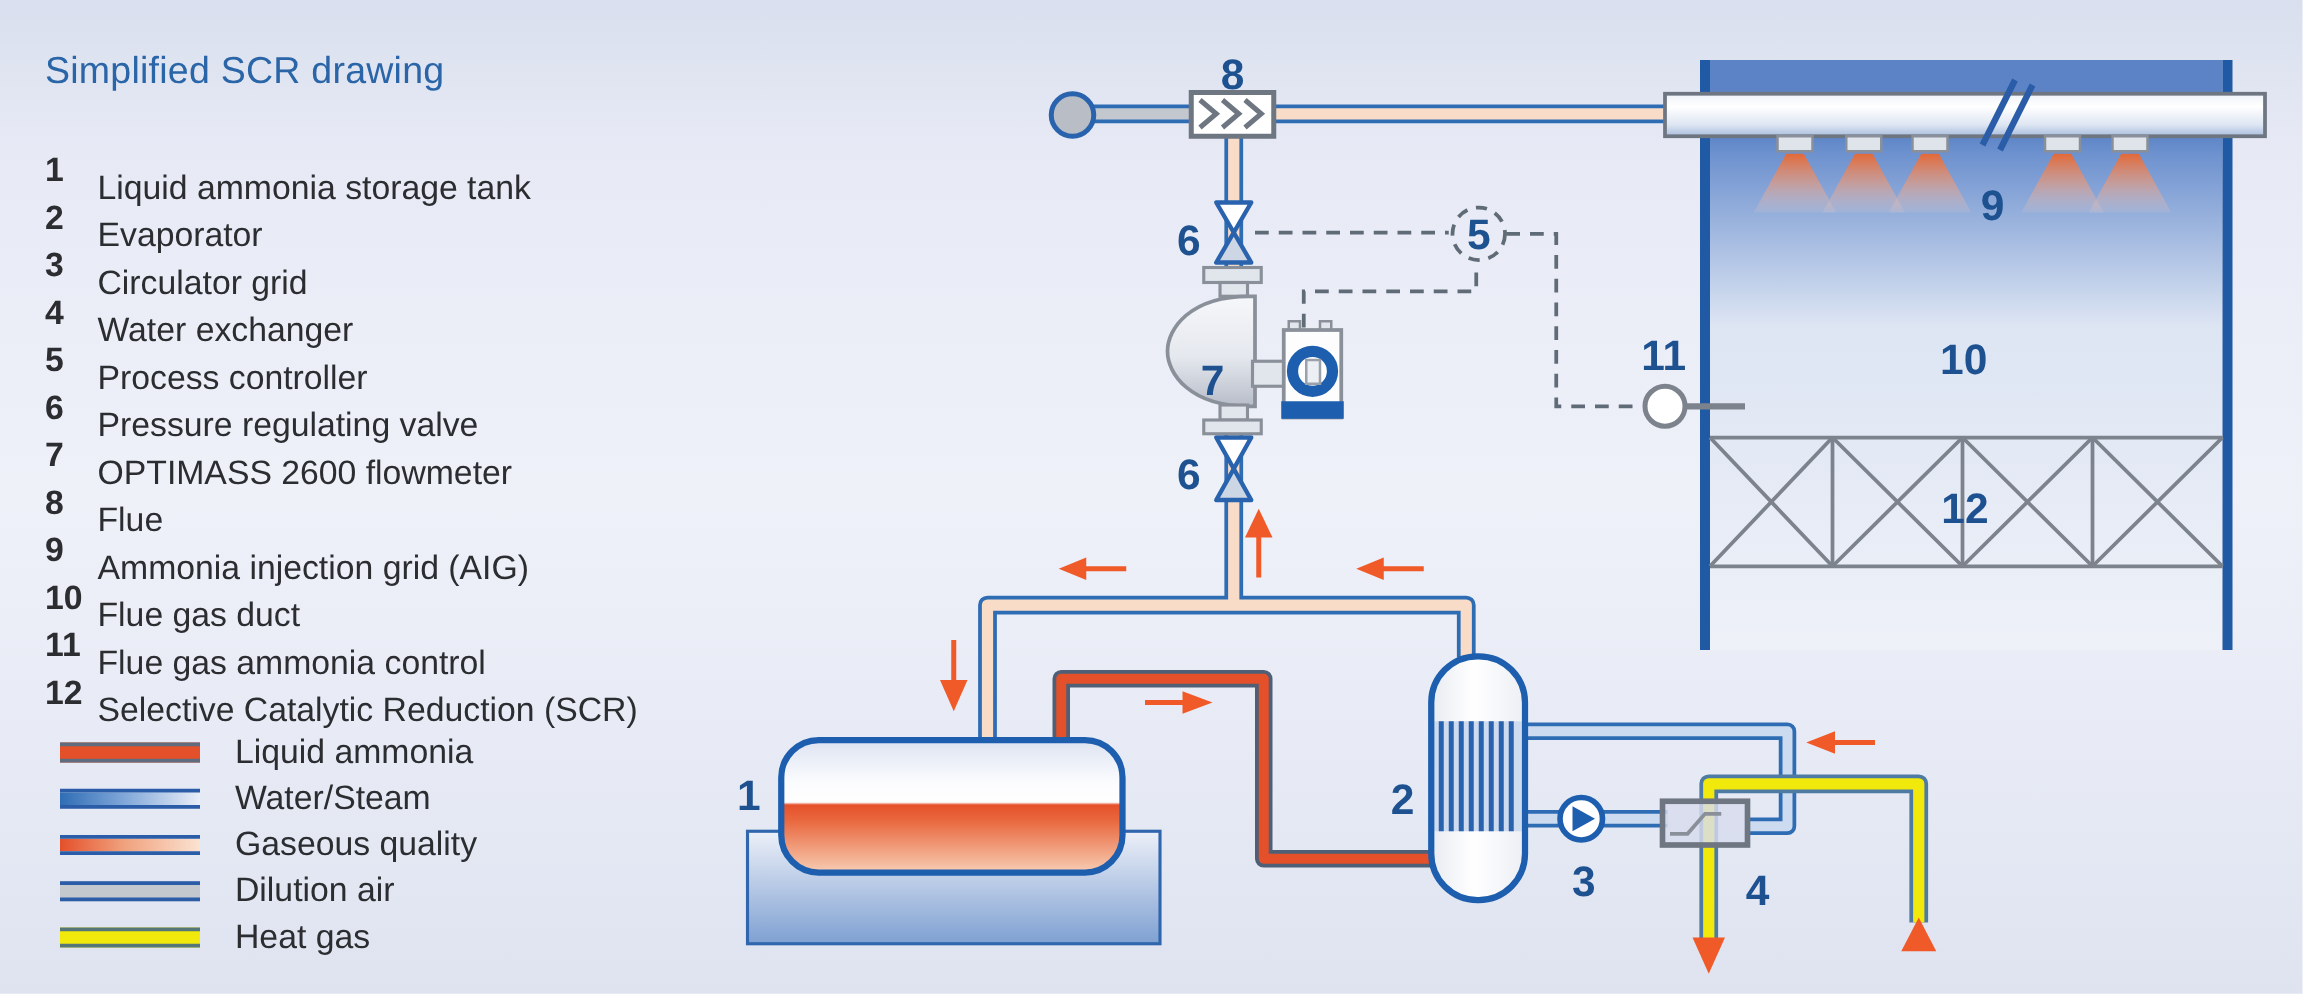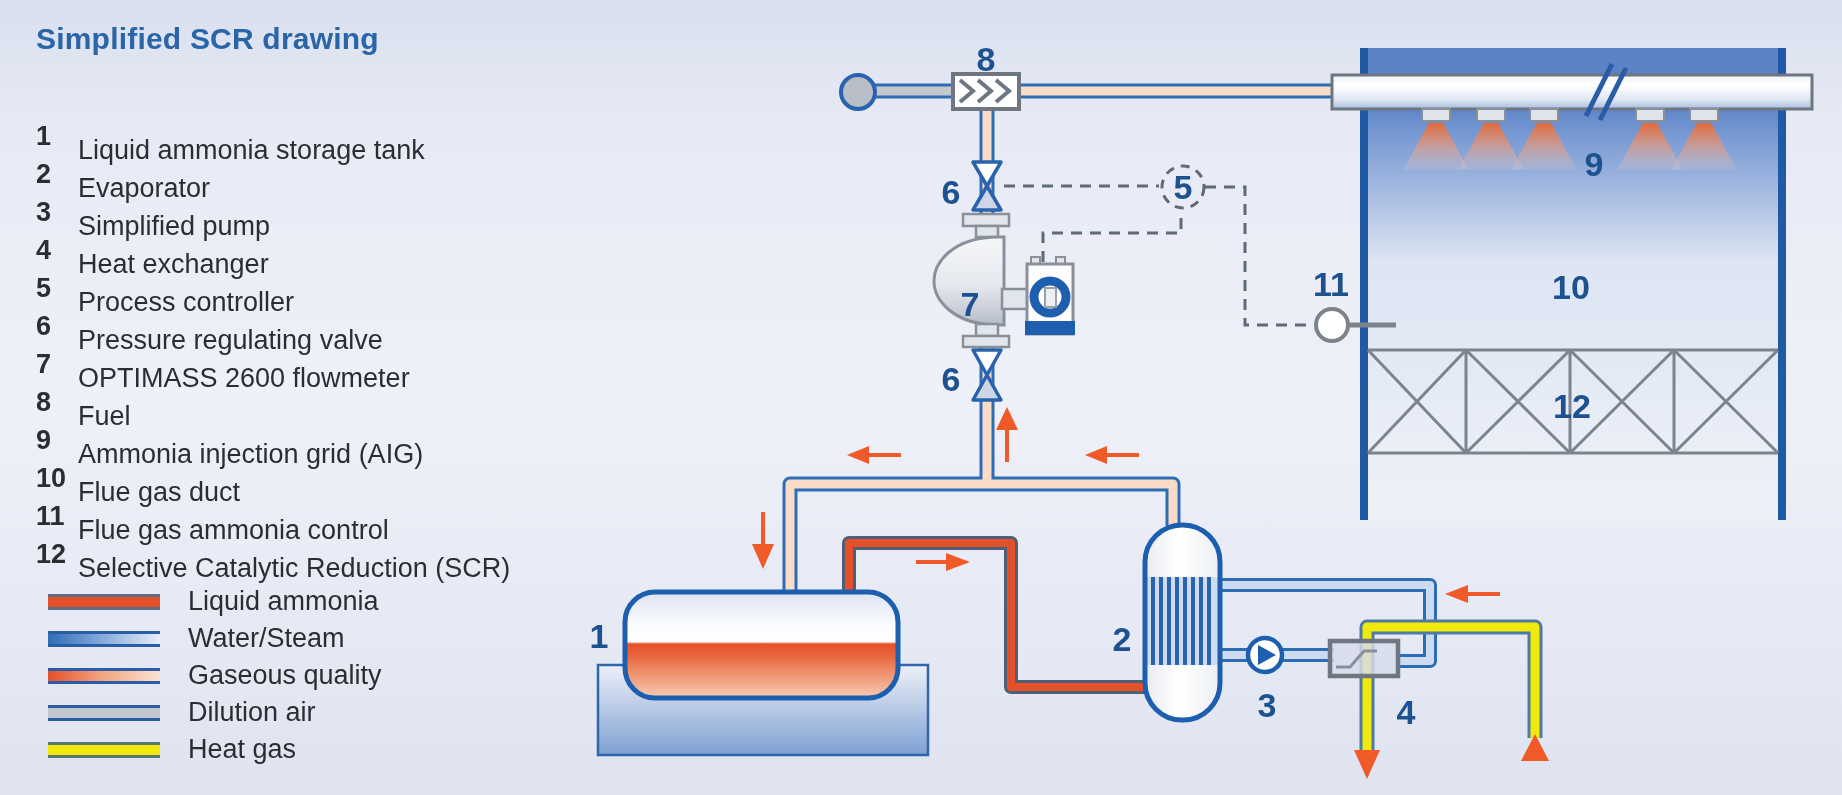--- a/index.html
+++ b/index.html
@@ -2,22 +2,22 @@
 <html><head>
 <meta charset="utf-8">
 <style>
   html,body{margin:0;padding:0;}
   body{
     width:1842px;height:795px;position:relative;overflow:hidden;
     font-family:"Liberation Sans",sans-serif;
     background:linear-gradient(180deg,#d9dfee 0%,#e7eaf5 15%,#eff1f9 50%,#e4e8f3 85%,#dfe3f0 100%);
   }
   .title{
-    position:absolute;left:36px;top:22px;
-    font-size:30px;font-weight:bold;color:#2a65a8;letter-spacing:.2px;
+    position:absolute;left:36px;top:40px;
+    font-size:30px;font-weight:normal;color:#2a65a8;letter-spacing:.2px;
   }
   .component-list{position:absolute;left:36px;top:117px;}
   .list-row{display:flex;height:38px;align-items:center;font-size:27px;color:#2b2d31;}
   .list-row .num{width:42px;font-weight:bold;flex:0 0 42px;}
   .list-row .lbl{white-space:nowrap;margin-top:28px;}
   .flow-legend{position:absolute;left:36px;top:583px;}
   .flow-row{display:flex;height:37px;align-items:center;padding-left:12px;}
   .sw{width:112px;height:10px;border-top:3px solid;border-bottom:3px solid;flex:0 0 112px;}
   .sw-liquid{background:#e4502a;border-color:#5f6b7e;}
   .sw-water{background:linear-gradient(90deg,#2f6db5,#7fa6d8 45%,#e9eef8);border-color:#2a5ca8;}
@@ -37,41 +37,41 @@
   <div class="list-row">
       <span class="num">1</span>
       <span class="lbl">Liquid ammonia storage tank</span>
     </div>
   <div class="list-row">
       <span class="num">2</span>
       <span class="lbl">Evaporator</span>
     </div>
   <div class="list-row">
       <span class="num">3</span>
-      <span class="lbl">Simplified pump</span>
+      <span class="lbl">Circulator grid</span>
     </div>
   <div class="list-row">
       <span class="num">4</span>
-      <span class="lbl">Heat exchanger</span>
+      <span class="lbl">Water exchanger</span>
     </div>
   <div class="list-row">
       <span class="num">5</span>
       <span class="lbl">Process controller</span>
     </div>
   <div class="list-row">
       <span class="num">6</span>
       <span class="lbl">Pressure regulating valve</span>
     </div>
   <div class="list-row">
       <span class="num">7</span>
       <span class="lbl">OPTIMASS 2600 flowmeter</span>
     </div>
   <div class="list-row">
       <span class="num">8</span>
-      <span class="lbl">Fuel</span>
+      <span class="lbl">Flue</span>
     </div>
   <div class="list-row">
       <span class="num">9</span>
       <span class="lbl">Ammonia injection grid (AIG)</span>
     </div>
   <div class="list-row">
       <span class="num">10</span>
       <span class="lbl">Flue gas duct</span>
     </div>
   <div class="list-row">

